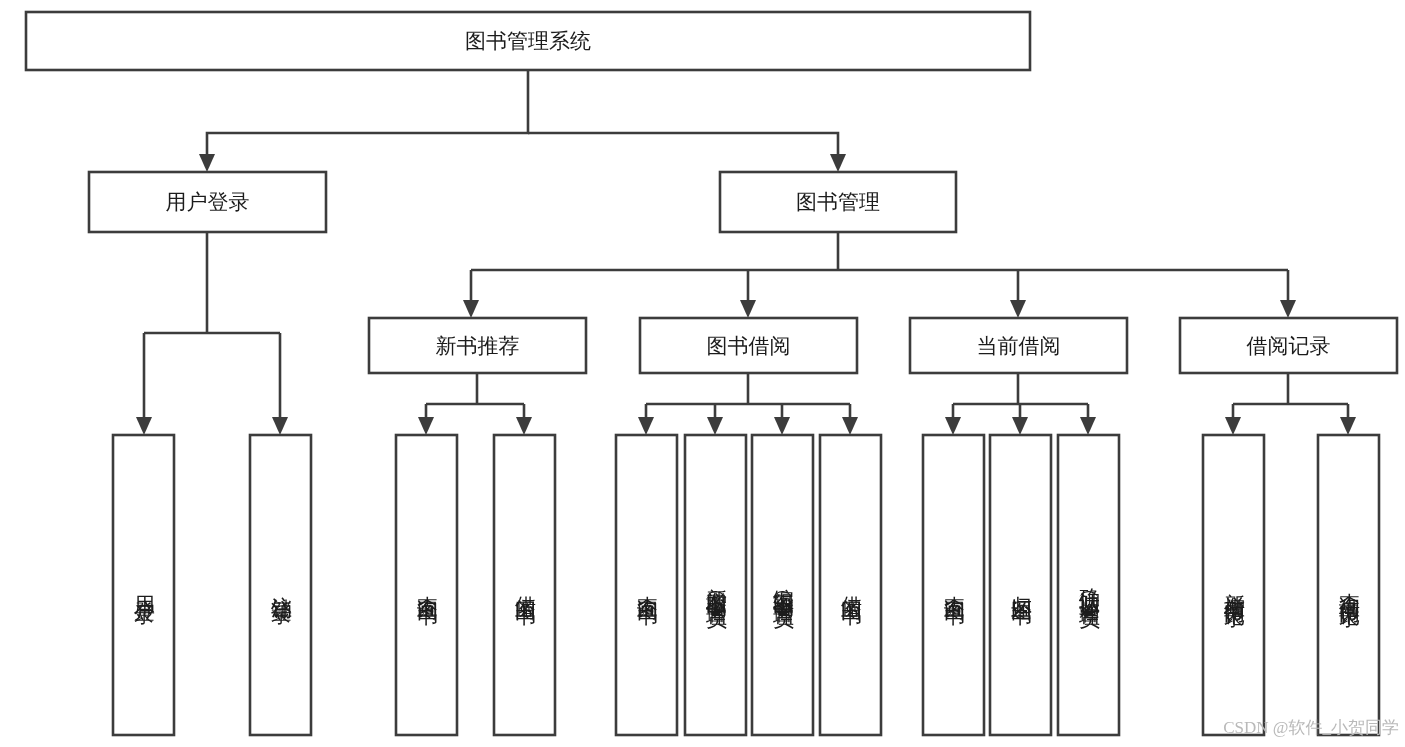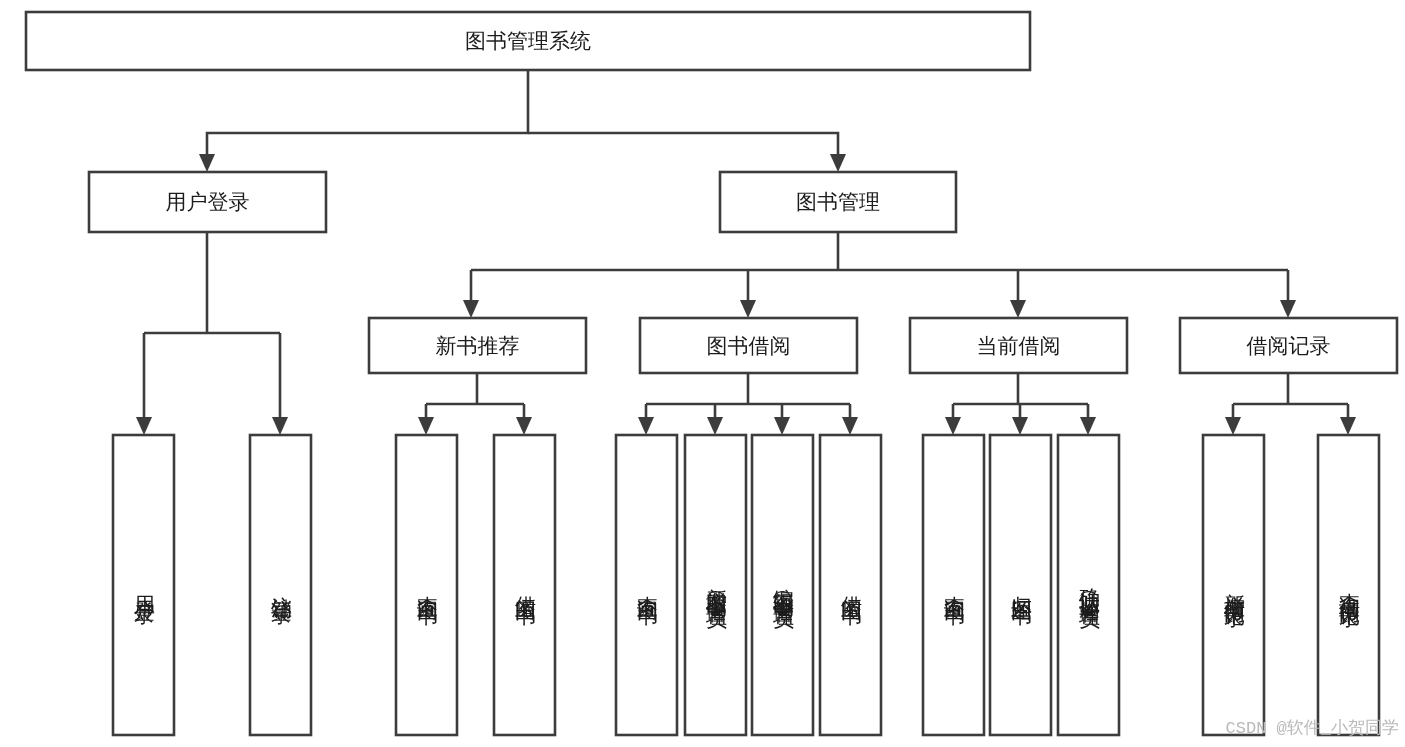--- a/index.html
+++ b/index.html
@@ -55,21 +55,21 @@
     fill: #1c1c1c;
     writing-mode: vertical-rl;
     text-orientation: upright;
     text-anchor: middle;
     letter-spacing: 3px;
   }
   .watermark-text {
     position: absolute;
     right: 14px;
     bottom: 8px;
-    font-family: Liberation Mono, monospace;
+    font-family: Liberation Serif, serif;
     font-size: 17px;
     color: #b9b9b9;
     white-space: nowrap;
     pointer-events: none;
   }
 </style>
 </head>
 <body>
 
 <div id="diagram-root">

